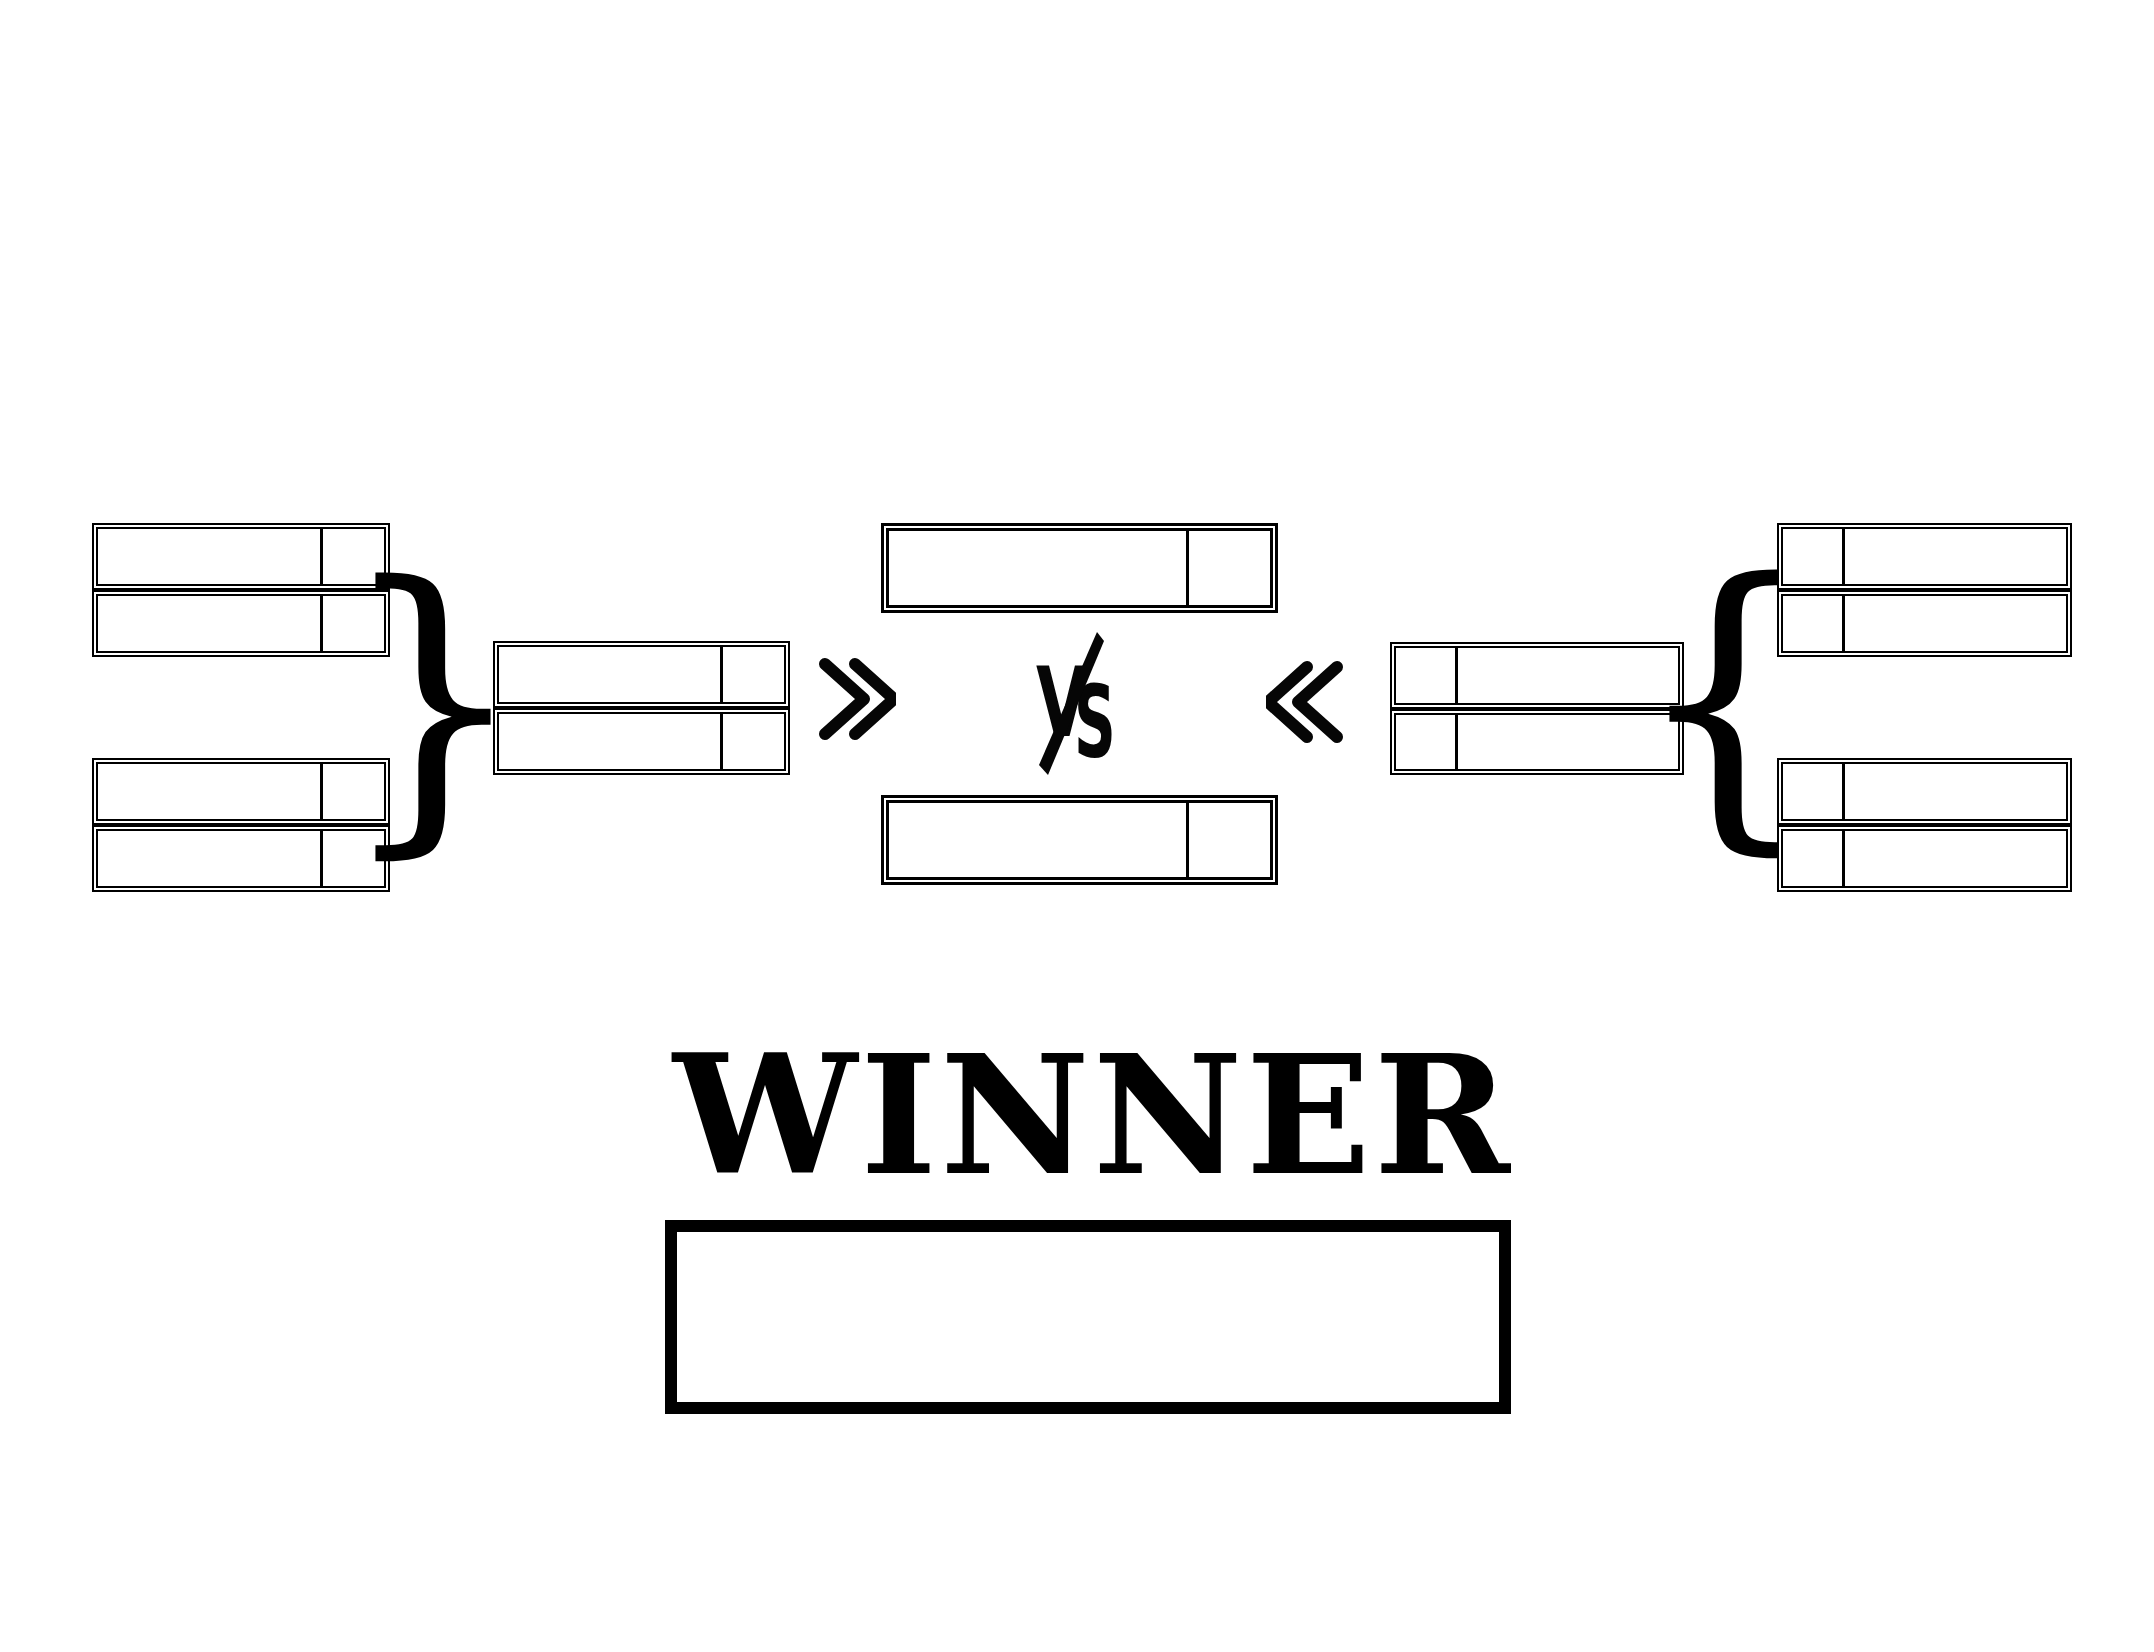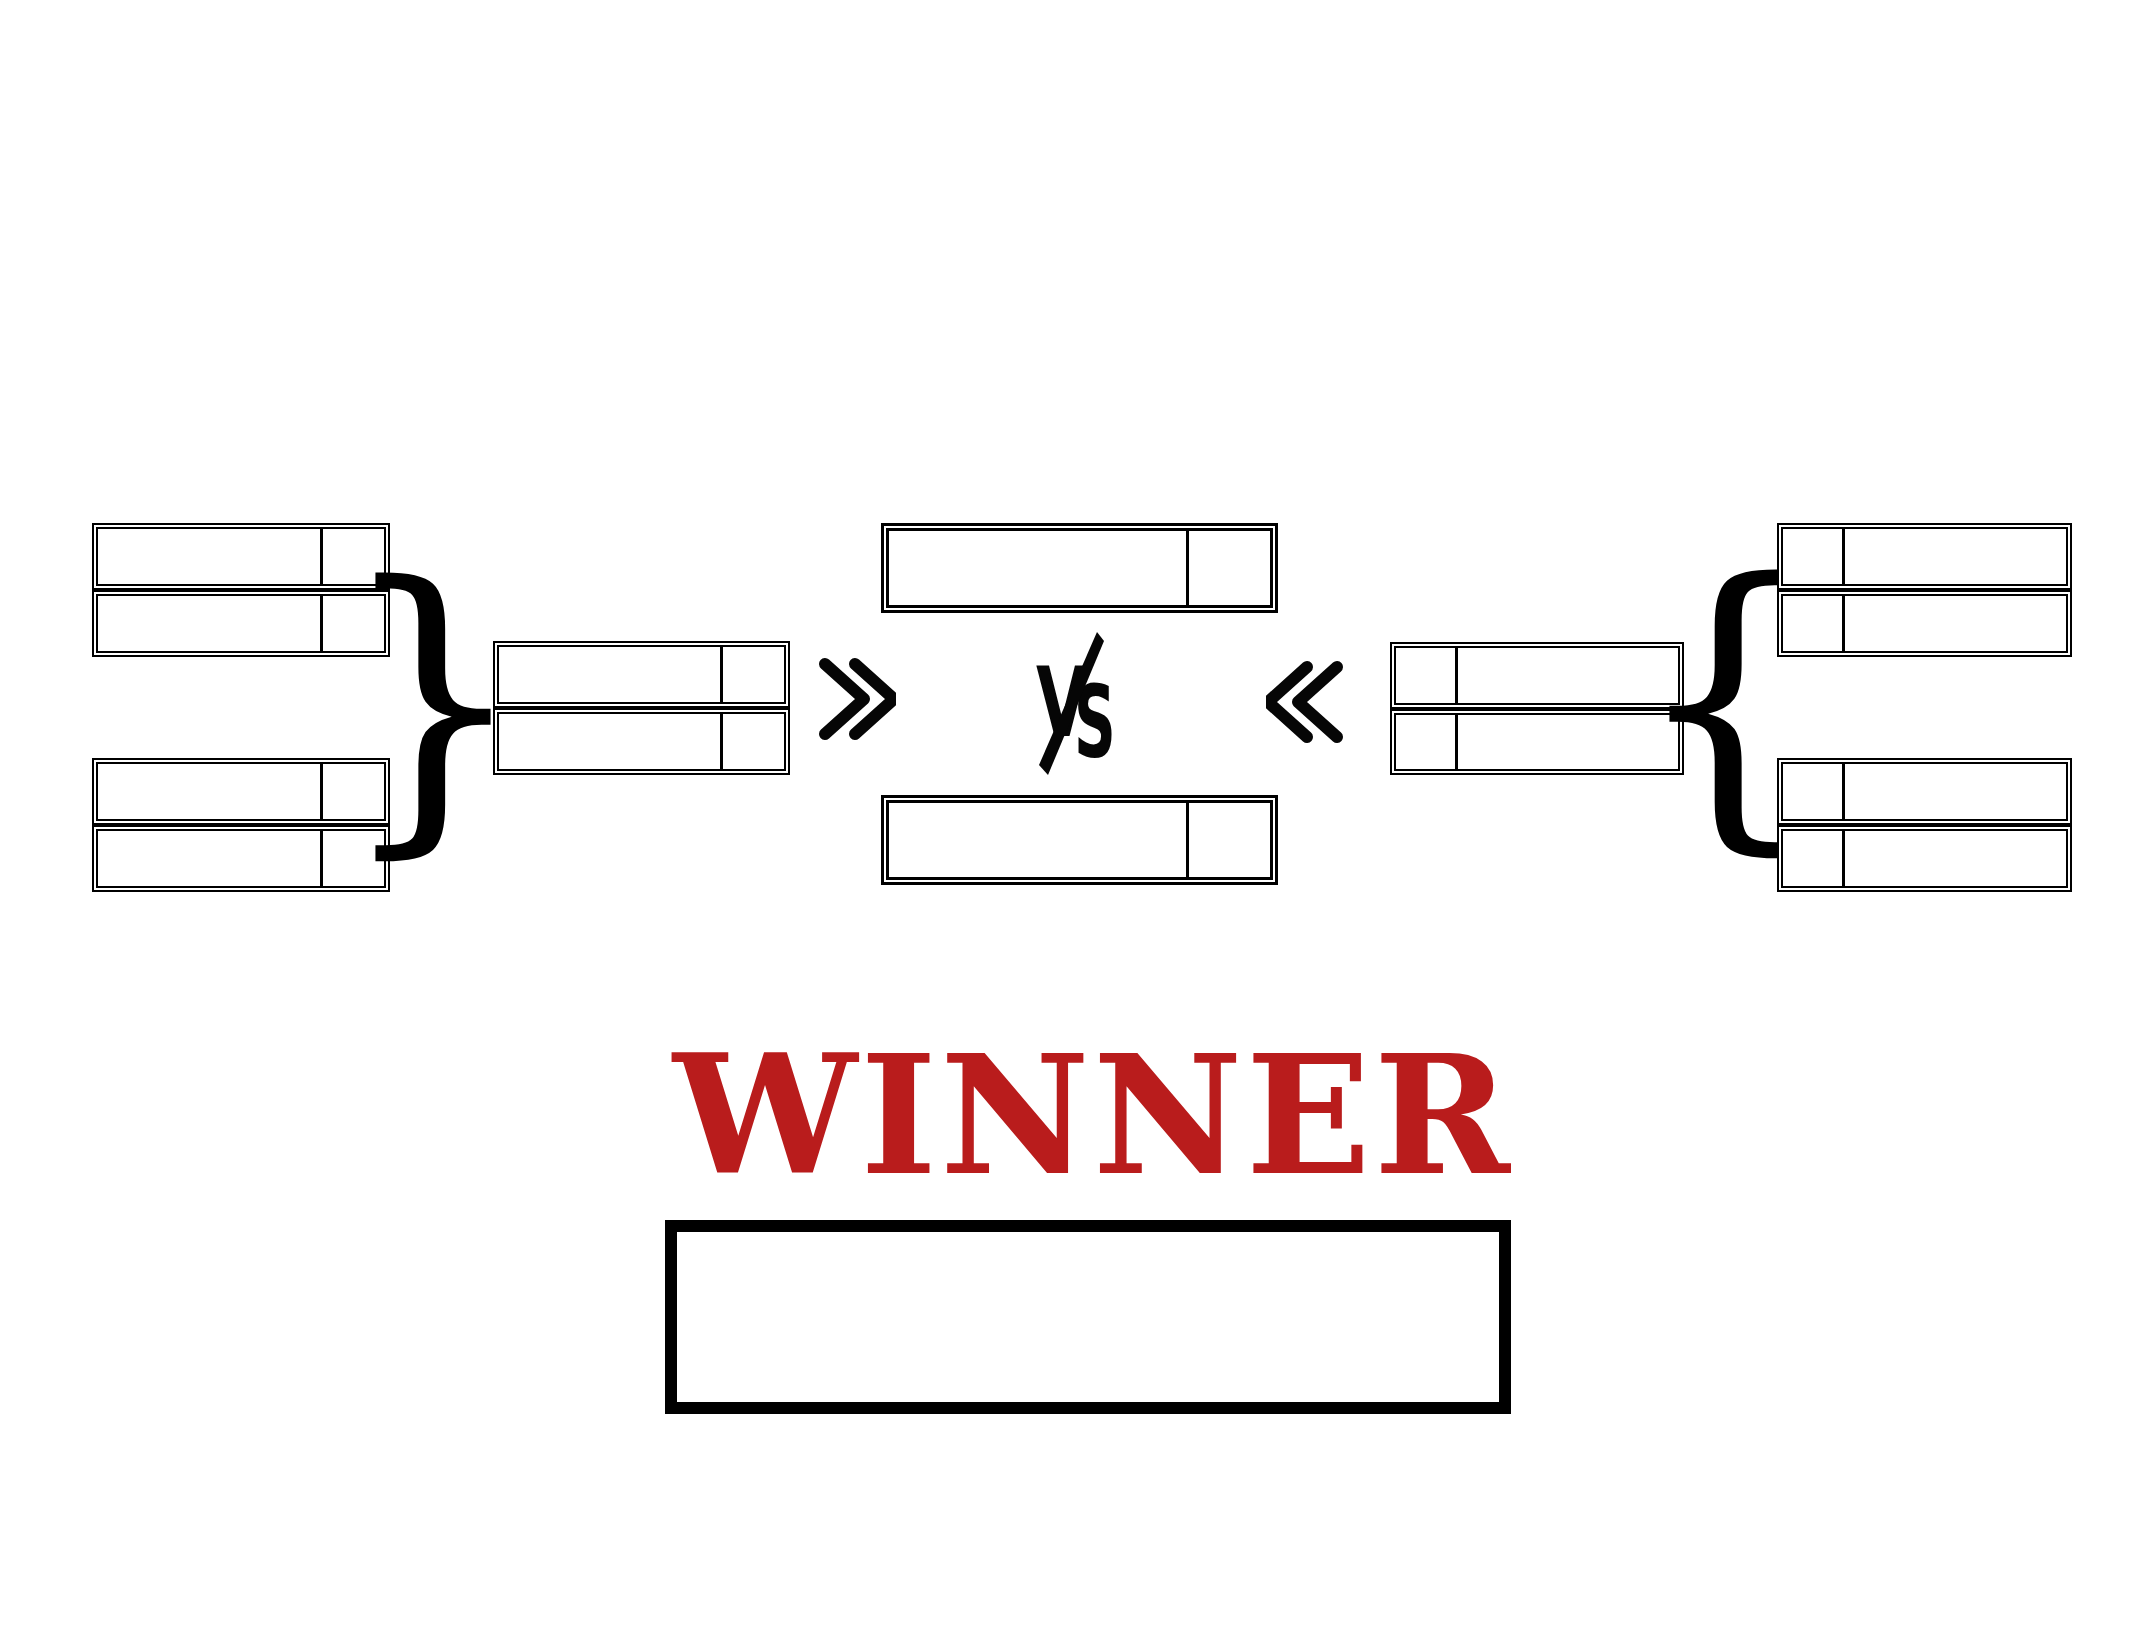--- a/index.html
+++ b/index.html
@@ -72,21 +72,21 @@
   .winner-title {
     position: absolute;
     left: 1093px; top: 1034px;
     transform: translateX(-50%);
     font-family: "DejaVu Serif", "Liberation Serif", serif;
     font-weight: 700;
     font-size: 164px;
     letter-spacing: 3px;
     line-height: 1;
     white-space: nowrap;
-    color: #b91c1c;
+    color: #000000;
   }
   .winner-box {
     position: absolute;
     left: 665px; top: 1220px;
     width: 846px; height: 194px;
     border: 12px solid #000;
     background: #fff;
   }
   .winner-box .cell-name { width: 100%; height: 100%; }
 </style>

